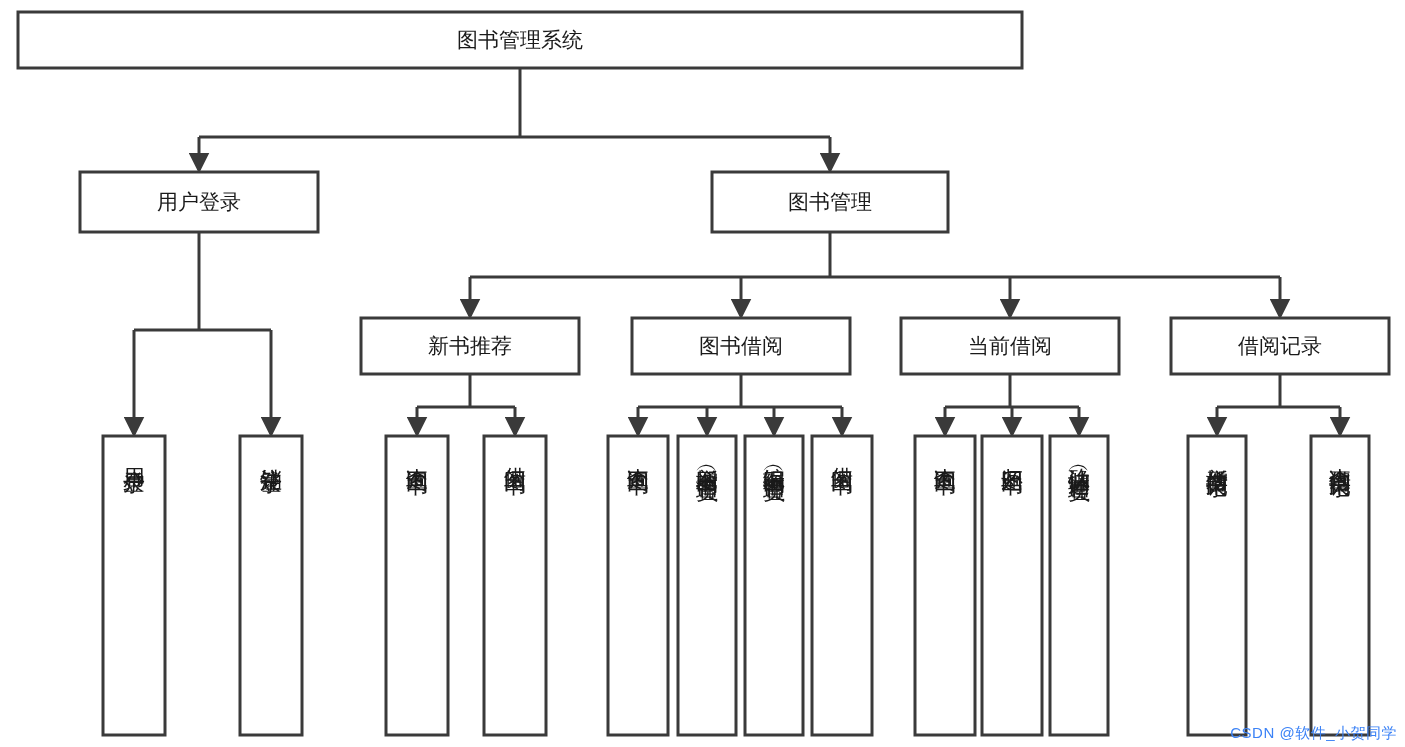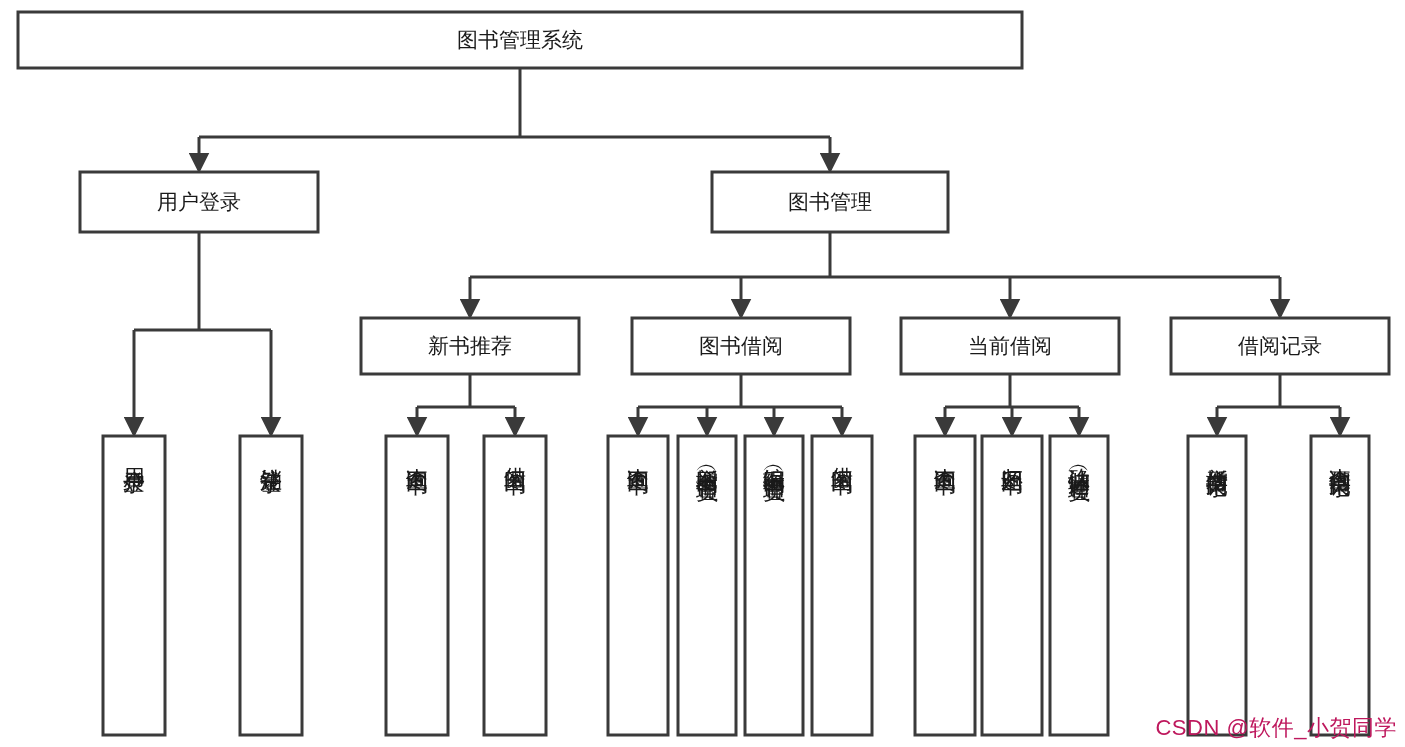--- a/index.html
+++ b/index.html
@@ -10,22 +10,22 @@
   .node-box{fill:#ffffff;stroke:#3a3a3a;stroke-width:3;}
   .connector{stroke:#3a3a3a;stroke-width:3;fill:none;}
   .arrow-head{fill:#3a3a3a;stroke:none;}
   .node-label{fill:#1a1a1a;font-family:"Liberation Sans","DejaVu Sans",sans-serif;
               font-size:21px;text-anchor:middle;dominant-baseline:middle;}
   .vert-text-holder{position:absolute;display:flex;align-items:flex-start;
        justify-content:center;pointer-events:none;}
   .vert-text{writing-mode:vertical-rl;text-orientation:upright;
        font-size:22px;line-height:1.08;color:#1a1a1a;letter-spacing:2px;
        white-space:pre;text-align:start;}
-  .watermark{position:absolute;right:8px;bottom:4px;font-size:22px;
-       color:#be185d;font-family:"Liberation Sans","DejaVu Sans",sans-serif;
+  .watermark{position:absolute;right:8px;bottom:4px;font-size:15px;
+       color:#3b82f6;font-family:"Liberation Sans","DejaVu Sans",sans-serif;
        letter-spacing:.5px;white-space:nowrap;}
 </style>
 </head>
 <body>
 
 <div id="diagram-root">
 
   <svg id="tree" viewBox="0 0 1405 747">
     <defs>
       <marker id="arrow" viewBox="0 0 12 12" refX="10" refY="6" markerWidth="7" markerHeight="7" orient="auto-start-reverse">

